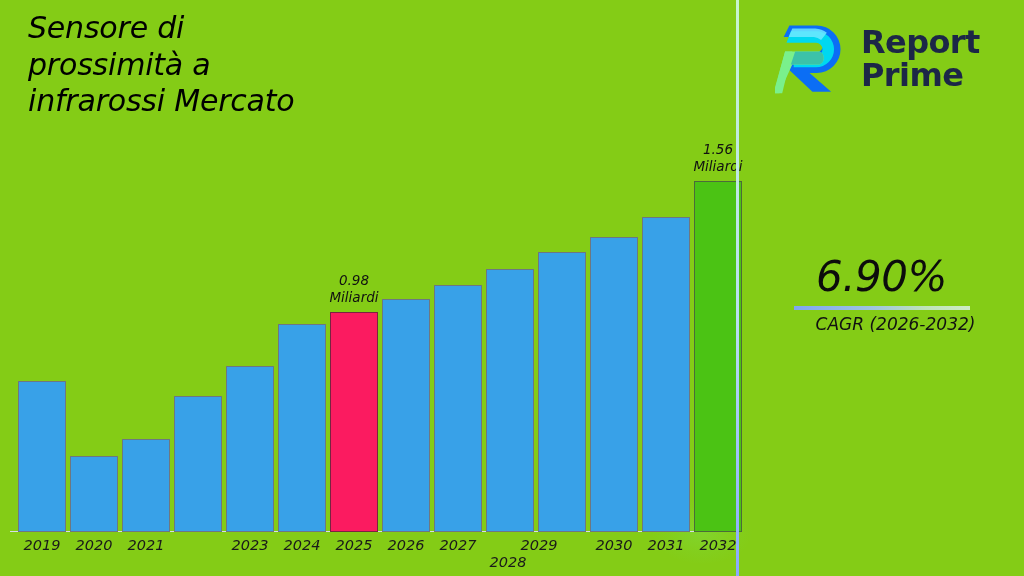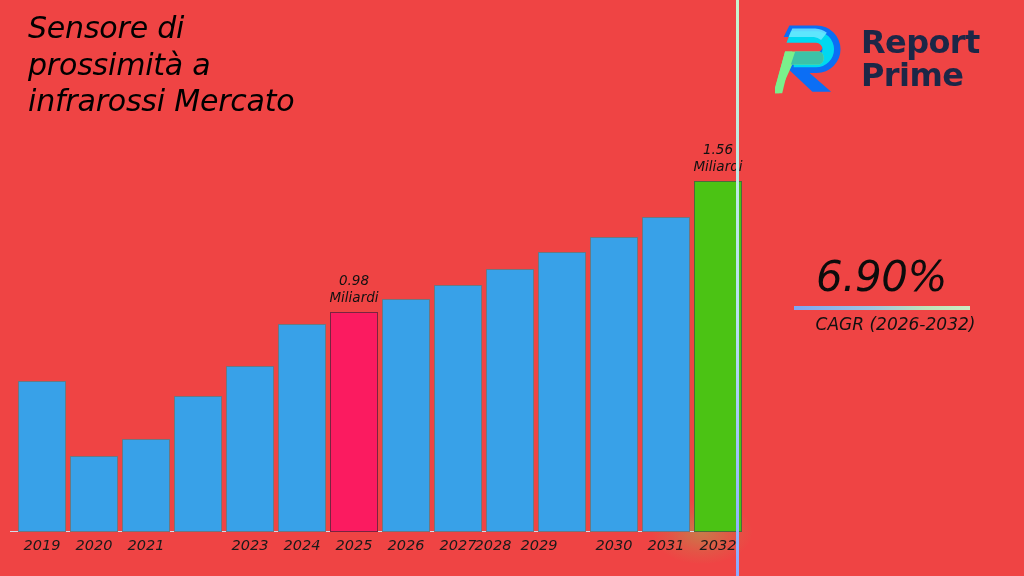--- a/index.html
+++ b/index.html
@@ -4,21 +4,21 @@
 <style>
   html, body {
     margin: 0;
     padding: 0;
     background: #eaf1fc;
   }
   #root {
     position: relative;
     width: 1024px;
     height: 576px;
-    background: #ef4444;
+    background: #84cc16;
     overflow: hidden;
     font-family: "DejaVu Sans", sans-serif;
   }
 
   
   #chart-panel {
     position: absolute;
     left: 0; top: 0;
     width: 737px; height: 576px;
   }
@@ -219,21 +219,21 @@
           <div class="bar" style="height: 233px;"></div>
         </div>
         <div class="tick-label" style="left: 382px;">2026</div>
         <div class="bar-slot" style="left: 434px; height: 247px;">
           <div class="bar" style="height: 247px;"></div>
         </div>
         <div class="tick-label" style="left: 434px;">2027</div>
         <div class="bar-slot" style="left: 486px; height: 263px;">
           <div class="bar" style="height: 263px;"></div>
         </div>
-        <div class="tick-label" style="left: 469px;">2028</div>
+        <div class="tick-label" style="left: 484px; margin-top: 17px;">2028</div>
         <div class="bar-slot" style="left: 538px; height: 280px;">
           <div class="bar" style="height: 280px;"></div>
         </div>
         <div class="tick-label" style="left: 515px;">2029</div>
         <div class="bar-slot" style="left: 590px; height: 295px;">
           <div class="bar" style="height: 295px;"></div>
         </div>
         <div class="tick-label" style="left: 590px;">2030</div>
         <div class="bar-slot" style="left: 642px; height: 315px;">
           <div class="bar" style="height: 315px;"></div>

